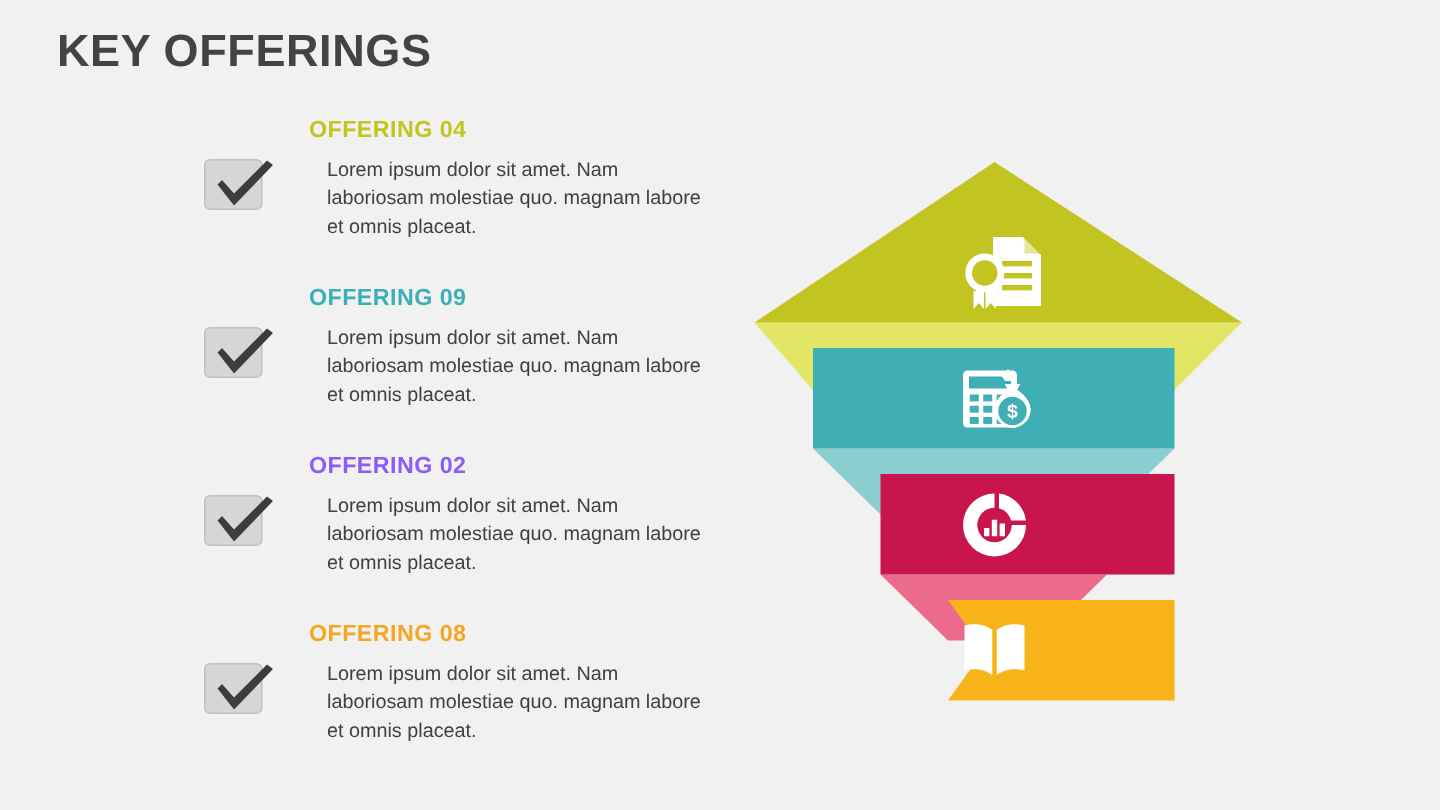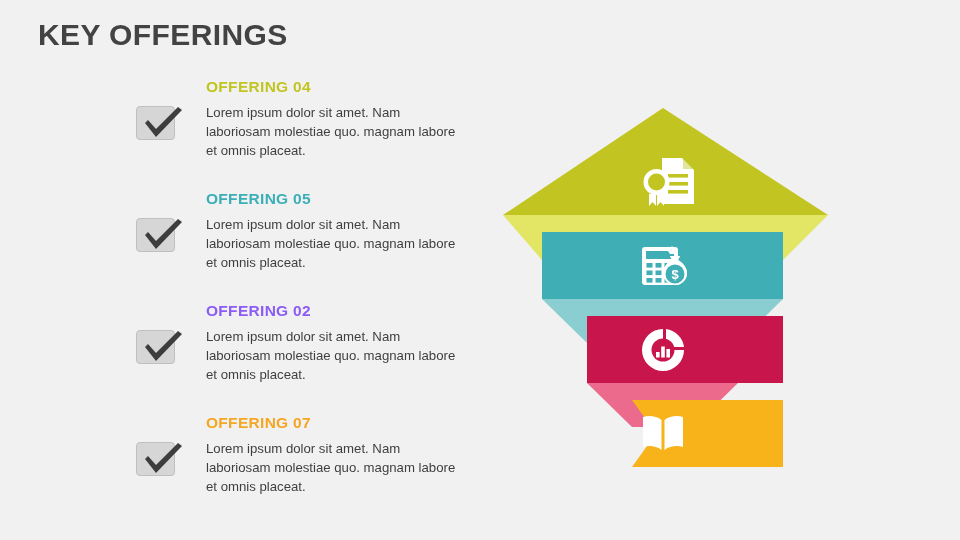--- a/index.html
+++ b/index.html
@@ -52,21 +52,21 @@
   .item-head {
     position:absolute;
     left:206px; top:0;
     font-size:15.5px;
     font-weight:bold;
     letter-spacing:0.3px;
     white-space:nowrap;
   }
   .item-body {
     position:absolute;
-    left:206px; top:25px;
+    left:218px; top:25px;
     width:250px;
     font-size:13.2px;
     line-height:19px;
     color:#3F3F3F;
   }
 
   
   .graphic { position:absolute; left:470px; top:80px; width:420px; height:420px; }
   .graphic svg { display:block; width:420px; height:420px; }
 </style>
@@ -90,21 +90,21 @@
       <div class="item-body">Lorem ipsum dolor sit amet. Nam laboriosam molestiae quo. magnam labore et omnis placeat.</div>
     </div>
 
     <div class="item item-1">
       <div class="check-wrap">
         <div class="check-box"></div>
         <svg class="check-mark" viewBox="0 0 46 40">
           <path d="M7 19 L10 16 L18 25 L40 3 L44 6 L18 33 Z" fill="#3D3D3D"></path>
         </svg>
       </div>
-      <div class="item-head" style="color:#3BAFB8">OFFERING 05</div>
+      <div class="item-head" style="color:#3BAFB8">OFFERING 09</div>
       <div class="item-body">Lorem ipsum dolor sit amet. Nam laboriosam molestiae quo. magnam labore et omnis placeat.</div>
     </div>
 
     <div class="item item-2">
       <div class="check-wrap">
         <div class="check-box"></div>
         <svg class="check-mark" viewBox="0 0 46 40">
           <path d="M7 19 L10 16 L18 25 L40 3 L44 6 L18 33 Z" fill="#3D3D3D"></path>
         </svg>
       </div>
@@ -112,21 +112,21 @@
       <div class="item-body">Lorem ipsum dolor sit amet. Nam laboriosam molestiae quo. magnam labore et omnis placeat.</div>
     </div>
 
     <div class="item item-3">
       <div class="check-wrap">
         <div class="check-box"></div>
         <svg class="check-mark" viewBox="0 0 46 40">
           <path d="M7 19 L10 16 L18 25 L40 3 L44 6 L18 33 Z" fill="#3D3D3D"></path>
         </svg>
       </div>
-      <div class="item-head" style="color:#F5A623">OFFERING 07</div>
+      <div class="item-head" style="color:#F5A623">OFFERING 08</div>
       <div class="item-body">Lorem ipsum dolor sit amet. Nam laboriosam molestiae quo. magnam labore et omnis placeat.</div>
     </div>
 
   </div>
 
   <div class="graphic">
     <svg viewBox="0 0 420 420" xmlns="http://www.w3.org/2000/svg">
 
       <polygon points="33,135 358,135 313,180 72,180" fill="#E2E664"></polygon>
 

